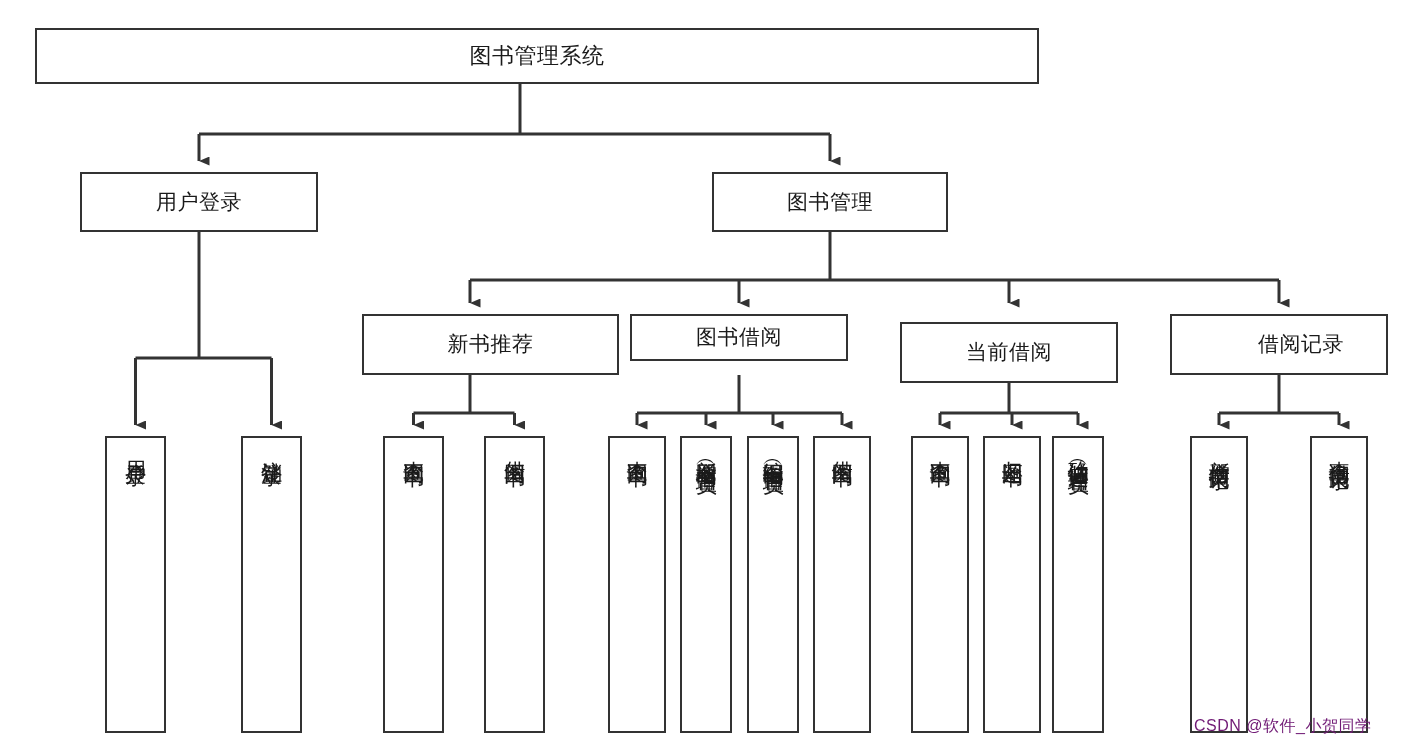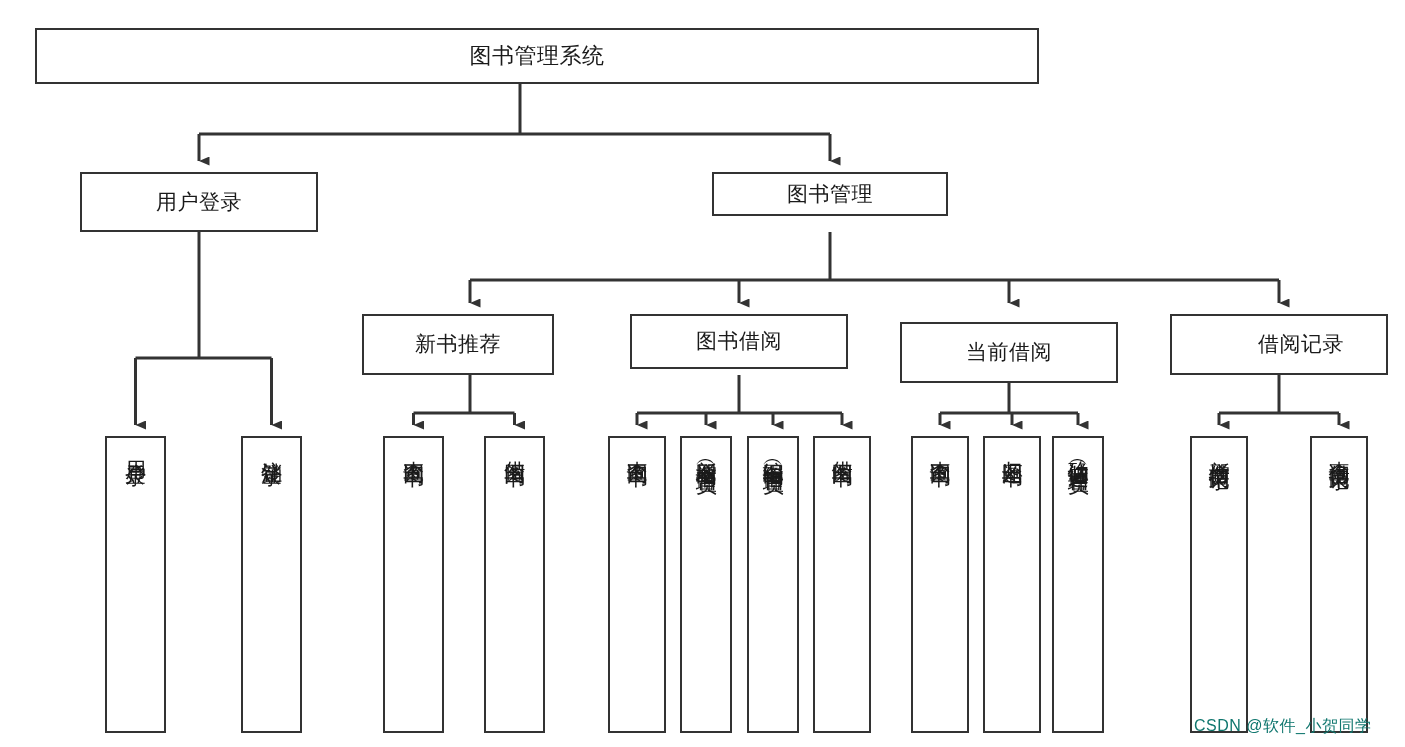--- a/index.html
+++ b/index.html
@@ -119,29 +119,29 @@
   </svg>
 
   <div class="node root horizontal" id="node-root" style="left: 35px; top: 12px; width: 1004px; height: 56px; margin-top: 16px;">
     <span class="label">图书管理系统</span>
   </div>
 
   <div id="level2-container">
       <div class="node horizontal level2" style="left: 80px; top: 172px; width: 238px; height: 60px;">
         <span class="label">用户登录</span>
       </div>
-      <div class="node horizontal level2" style="left: 712px; top: 172px; width: 236px; height: 44px;">
+      <div class="node horizontal level2" style="left: 712px; top: 172px; width: 236px; height: 60px;">
         <span class="label">图书管理</span>
       </div>
     </div>
   <div id="level3-container">
-      <div class="node horizontal level3" style="left: 362px; top: 314px; width: 192px; height: 61px;">
+      <div class="node horizontal level3" style="left: 362px; top: 314px; width: 257px; height: 61px;">
         <span class="label">新书推荐</span>
       </div>
-      <div class="node horizontal level3" style="left: 630px; top: 314px; width: 218px; height: 55px;">
+      <div class="node horizontal level3" style="left: 630px; top: 314px; width: 218px; height: 47px;">
         <span class="label">图书借阅</span>
       </div>
       <div class="node horizontal level3" style="left: 900px; top: 322px; width: 218px; height: 61px;">
         <span class="label">当前借阅</span>
       </div>
       <div class="node horizontal level3" style="left: 1170px; top: 314px; width: 218px; height: 61px; padding-left: 44px;">
         <span class="label">借阅记录</span>
       </div>
     </div>
   <div id="leaves-container">
@@ -179,15 +179,15 @@
         <span class="label">确认归还（管理员）</span>
       </div>
       <div class="node leaf" style="left: 1190px; top: 436px; width: 58px; height: 297px;">
         <span class="label">新增借阅记录</span>
       </div>
       <div class="node leaf" style="left: 1310px; top: 436px; width: 58px; height: 297px;">
         <span class="label">查询借阅记录</span>
       </div>
     </div>
 
-  <div class="watermark" style="left: 1194px; top: 716px; color: #0f766e;">CSDN @软件_小贺同学</div>
+  <div class="watermark" style="left: 1194px; top: 716px; color: #701a75;">CSDN @软件_小贺同学</div>
 
 </div>
 
 </body></html>

